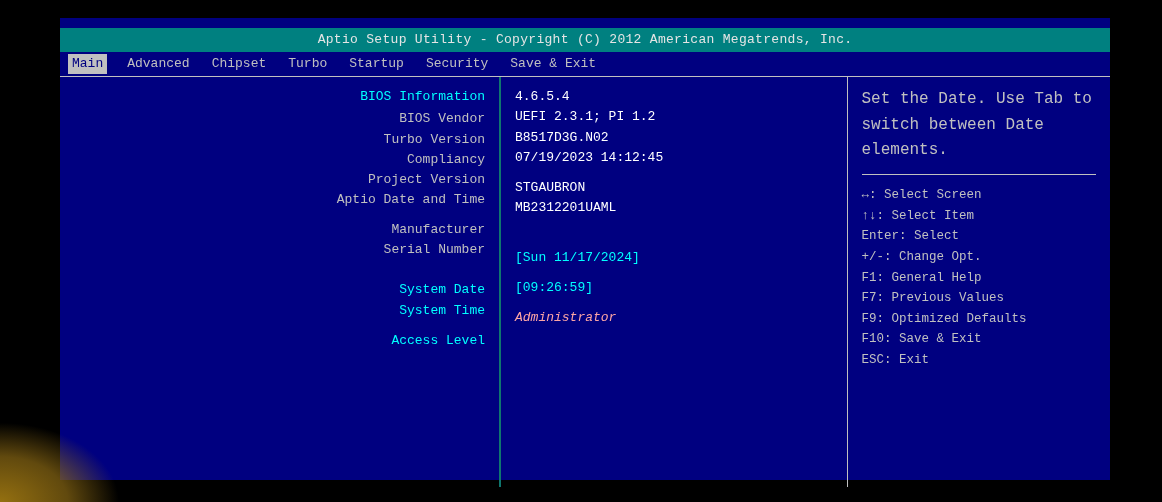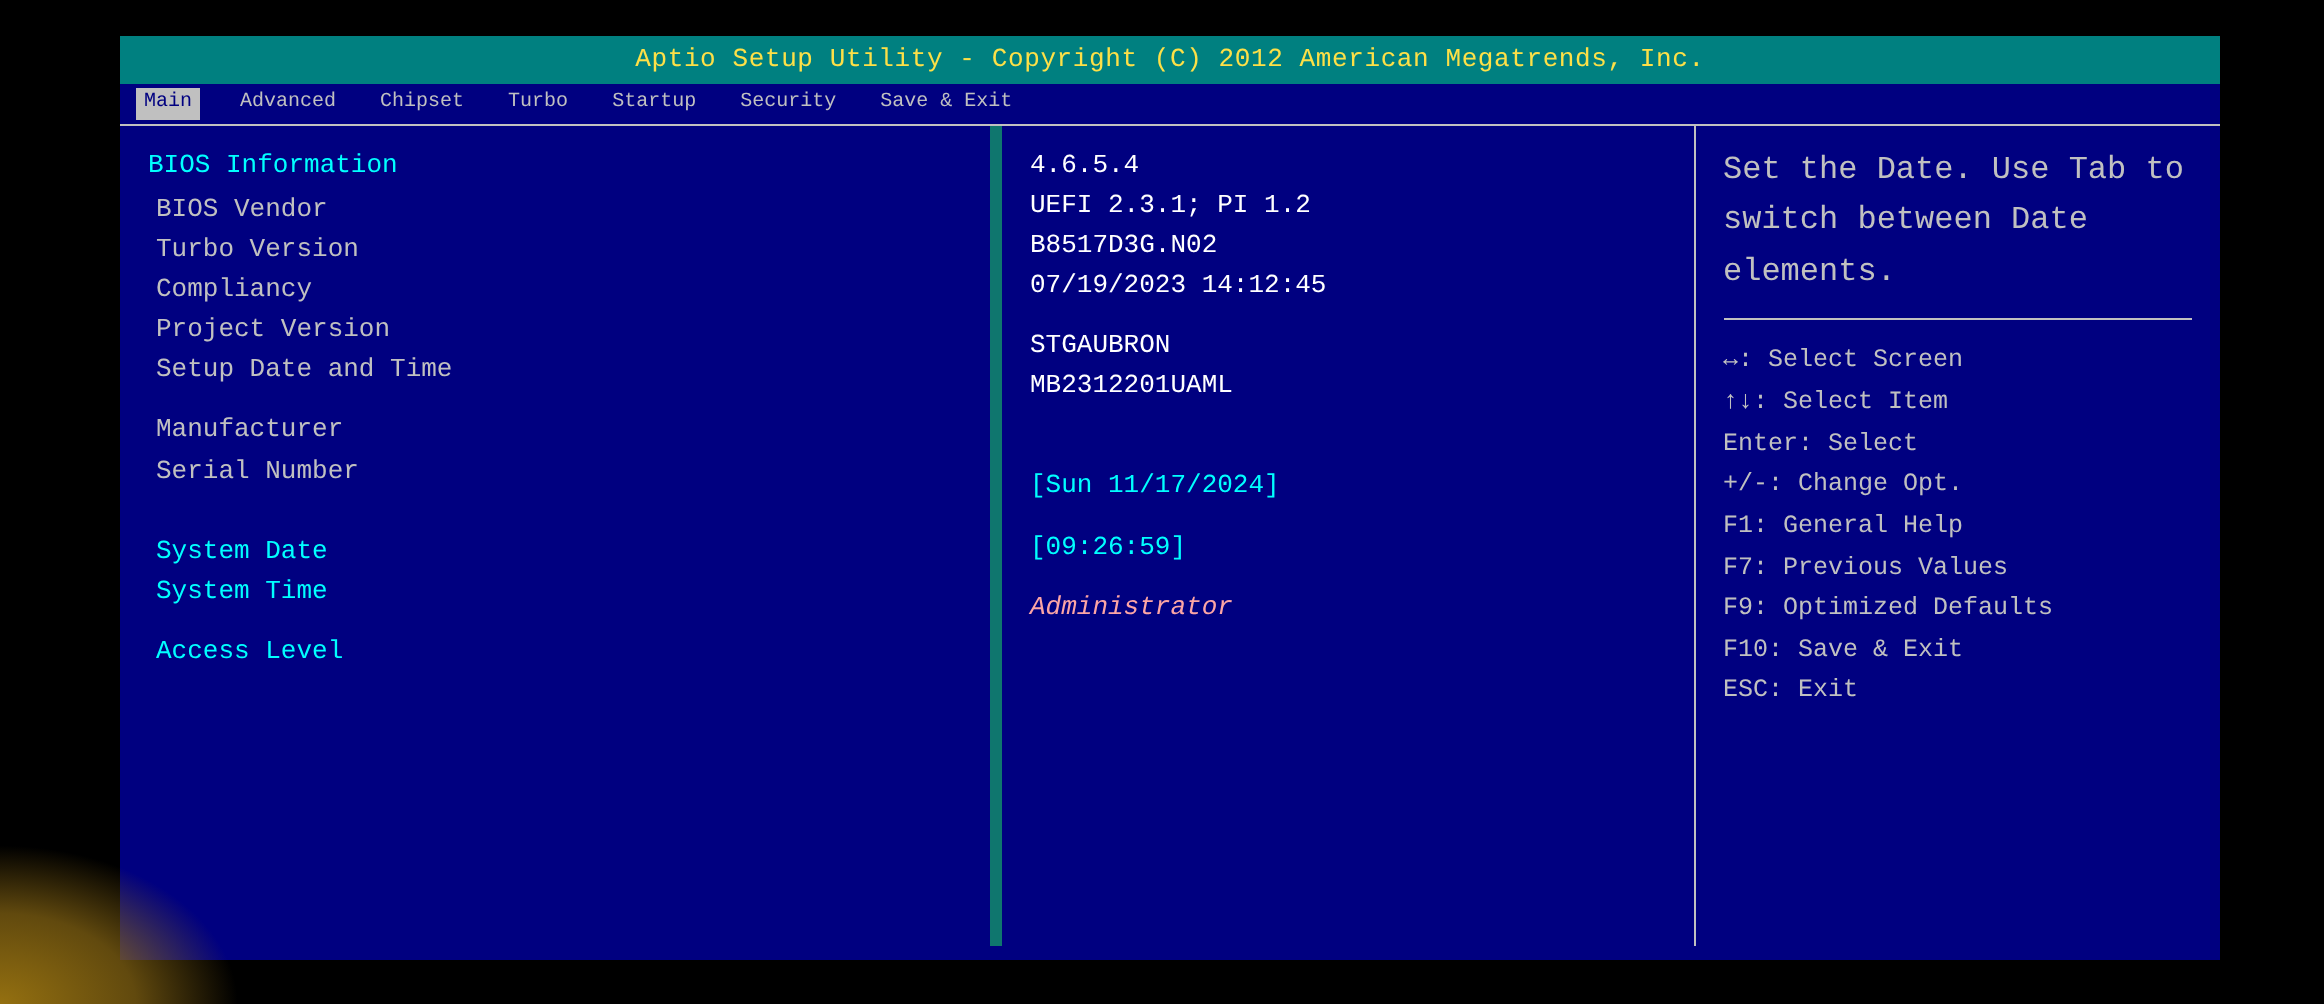--- a/index.html
+++ b/index.html
@@ -21,40 +21,41 @@
       height: 462px;
       background: #000080;
       color: #c0c0c0;
       font-size: 13.5px;
       line-height: 1.55;
     }
 
     
     .title-bar {
       background: #008080;
-      color: #fde047;
+      color: #e5e5e5;
       text-align: center;
       padding: 2px 0;
       font-size: 13px;
       letter-spacing: 0.3px;
+      margin-top: 10px;
     }
 
     
     .menu-bar {
       background: #000080;
       display: flex;
       flex-direction: row;
       padding: 2px 8px;
       gap: 18px;
       border-bottom: 1px solid #c0c0c0;
     }
 
     .menu-item {
       color: #c0c0c0;
-      font-size: 10px;
+      font-size: 13px;
       cursor: pointer;
       padding: 0 2px;
     }
 
     .menu-item.active {
       background: #c0c0c0;
       color: #000080;
       padding: 0 4px;
     }
 
@@ -62,22 +63,23 @@
     .content {
       display: flex;
       flex-direction: row;
       height: calc(100% - 52px);
     }
 
     
     .left-panel {
       width: 42%;
       padding: 10px 14px;
-      border-right: 6px solid #0f766e;
-      color: #c0c0c0;
+      border-right: 2px solid #0f766e;
+      color: #c0c0c0;
+      text-align: right;
     }
 
     .section-header {
       color: #00ffff;
       font-size: 13px;
       margin-bottom: 2px;
     }
 
     .info-label {
       color: #c0c0c0;
@@ -171,21 +173,21 @@
   </div>
 
   <div class="content">
 
     <div class="left-panel">
       <div class="section-header">BIOS Information</div>
       <div class="info-label">BIOS Vendor</div>
       <div class="info-label">Turbo Version</div>
       <div class="info-label">Compliancy</div>
       <div class="info-label">Project Version</div>
-      <div class="info-label">Setup Date and Time</div>
+      <div class="info-label">Aptio Date and Time</div>
 
       <div class="spacer"></div>
 
       <div class="info-label">Manufacturer</div>
       <div class="info-label">Serial Number</div>
 
       <div class="spacer"></div>
       <div class="spacer"></div>
 
       <div class="info-label highlight">System Date</div>

